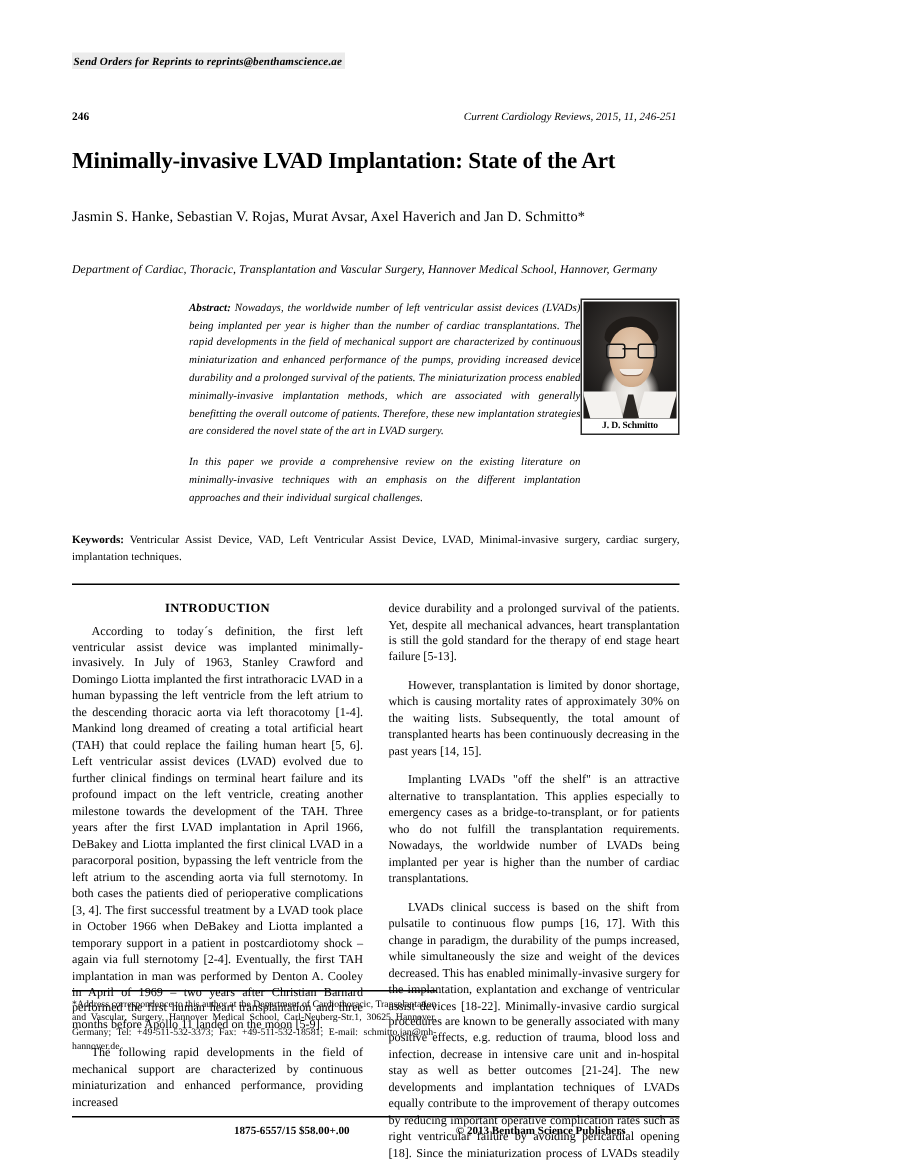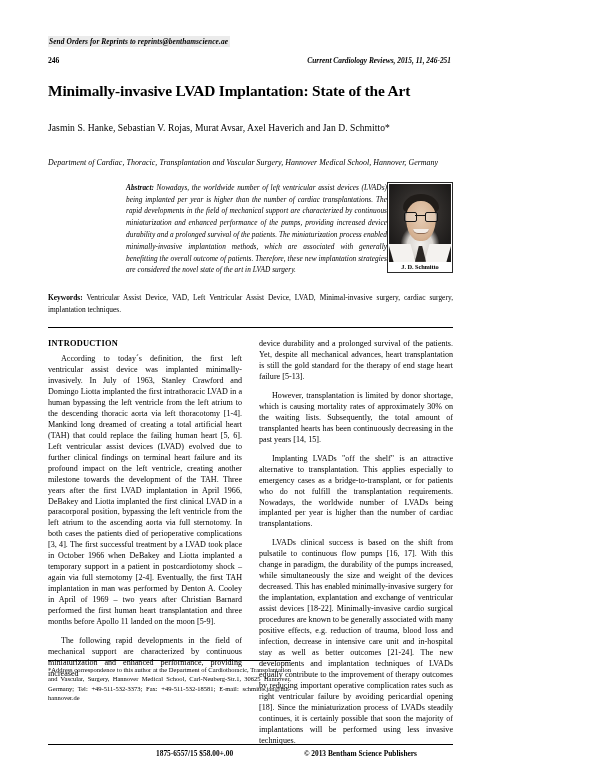--- a/index.html
+++ b/index.html
@@ -32,31 +32,31 @@
     letter-spacing: .1px;
     background: #ebebeb;
     display: inline-block;
     padding: 1px 2px 1px 1px;
     line-height: 1.25;
     white-space: nowrap;
   }
   .journal-line {
     display: flex;
     align-items: center;
-    margin-top: 8px;
+    margin-top: 25px;
     font-size: 7.6px;
   }
   .folio {
     font-weight: bold;
     font-size: 7.6px;
   }
   .journal-ref {
     margin-left: auto;
     font-style: italic;
-    font-weight: bold;
+    font-weight: normal;
     font-size: 7.4px;
     white-space: nowrap;
     padding-right: 2px;
   }
 
   
   .title {
     font-size: 15.4px;
     font-weight: bold;
     letter-spacing: -0.15px;
@@ -212,20 +212,21 @@
   }
   .col {
     width: 243px;
     box-sizing: border-box;
   }
   .sec-head {
     font-size: 8.4px;
     font-weight: bold;
     letter-spacing: .25px;
     margin-bottom: 6px;
+    text-align: center;
   }
   .body-para {
     font-size: 8.1px;
     line-height: 1.355;
     text-align: justify;
     text-indent: 13px;
     margin: 0 0 8px 0;
     letter-spacing: .01px;
   }
   .body-para.no-indent { text-indent: 0; }
@@ -287,20 +288,21 @@
     <span class="journal-ref">Current Cardiology Reviews, 2015, 11, 246-251</span>
   </div>
 
   <h1 class="title">Minimally-invasive LVAD Implantation: State of the Art</h1>
   <div class="authors">Jasmin S. Hanke, Sebastian V. Rojas, Murat Avsar, Axel Haverich and Jan D. Schmitto*</div>
   <div class="affiliation">Department of Cardiac, Thoracic, Transplantation and Vascular Surgery, Hannover Medical School, Hannover, Germany</div>
 
   <div class="abstract-row">
     <div class="abstract-col">
       <div class="abstract-para"><b>Abstract:</b><span> Nowadays, the worldwide number of left ventricular assist devices (LVADs) being implanted per year is higher than the number of cardiac transplantations. The rapid developments in the field of mechanical support are characterized by continuous miniaturization and enhanced performance of the pumps, providing increased device durability and a prolonged survival of the patients. The miniaturization process enabled minimally-invasive implantation methods, which are associated with generally benefitting the overall outcome of patients. Therefore, these new implantation strategies are considered the novel state of the art in LVAD surgery.</span></div>
+      <div class="abstract-para second">In this paper we provide a comprehensive review on the existing literature on minimally-invasive techniques with an emphasis on the different implantation approaches and their individual surgical challenges.</div>
     </div>
 
     <div class="photo-box">
       <div class="photo-frame">
         <div class="ph-bg"></div>
         <div class="ph-hair"></div>
         <div class="ph-face"></div>
         <div class="ph-glass-l"></div>
         <div class="ph-glass-r"></div>
         <div class="ph-bridge"></div>

